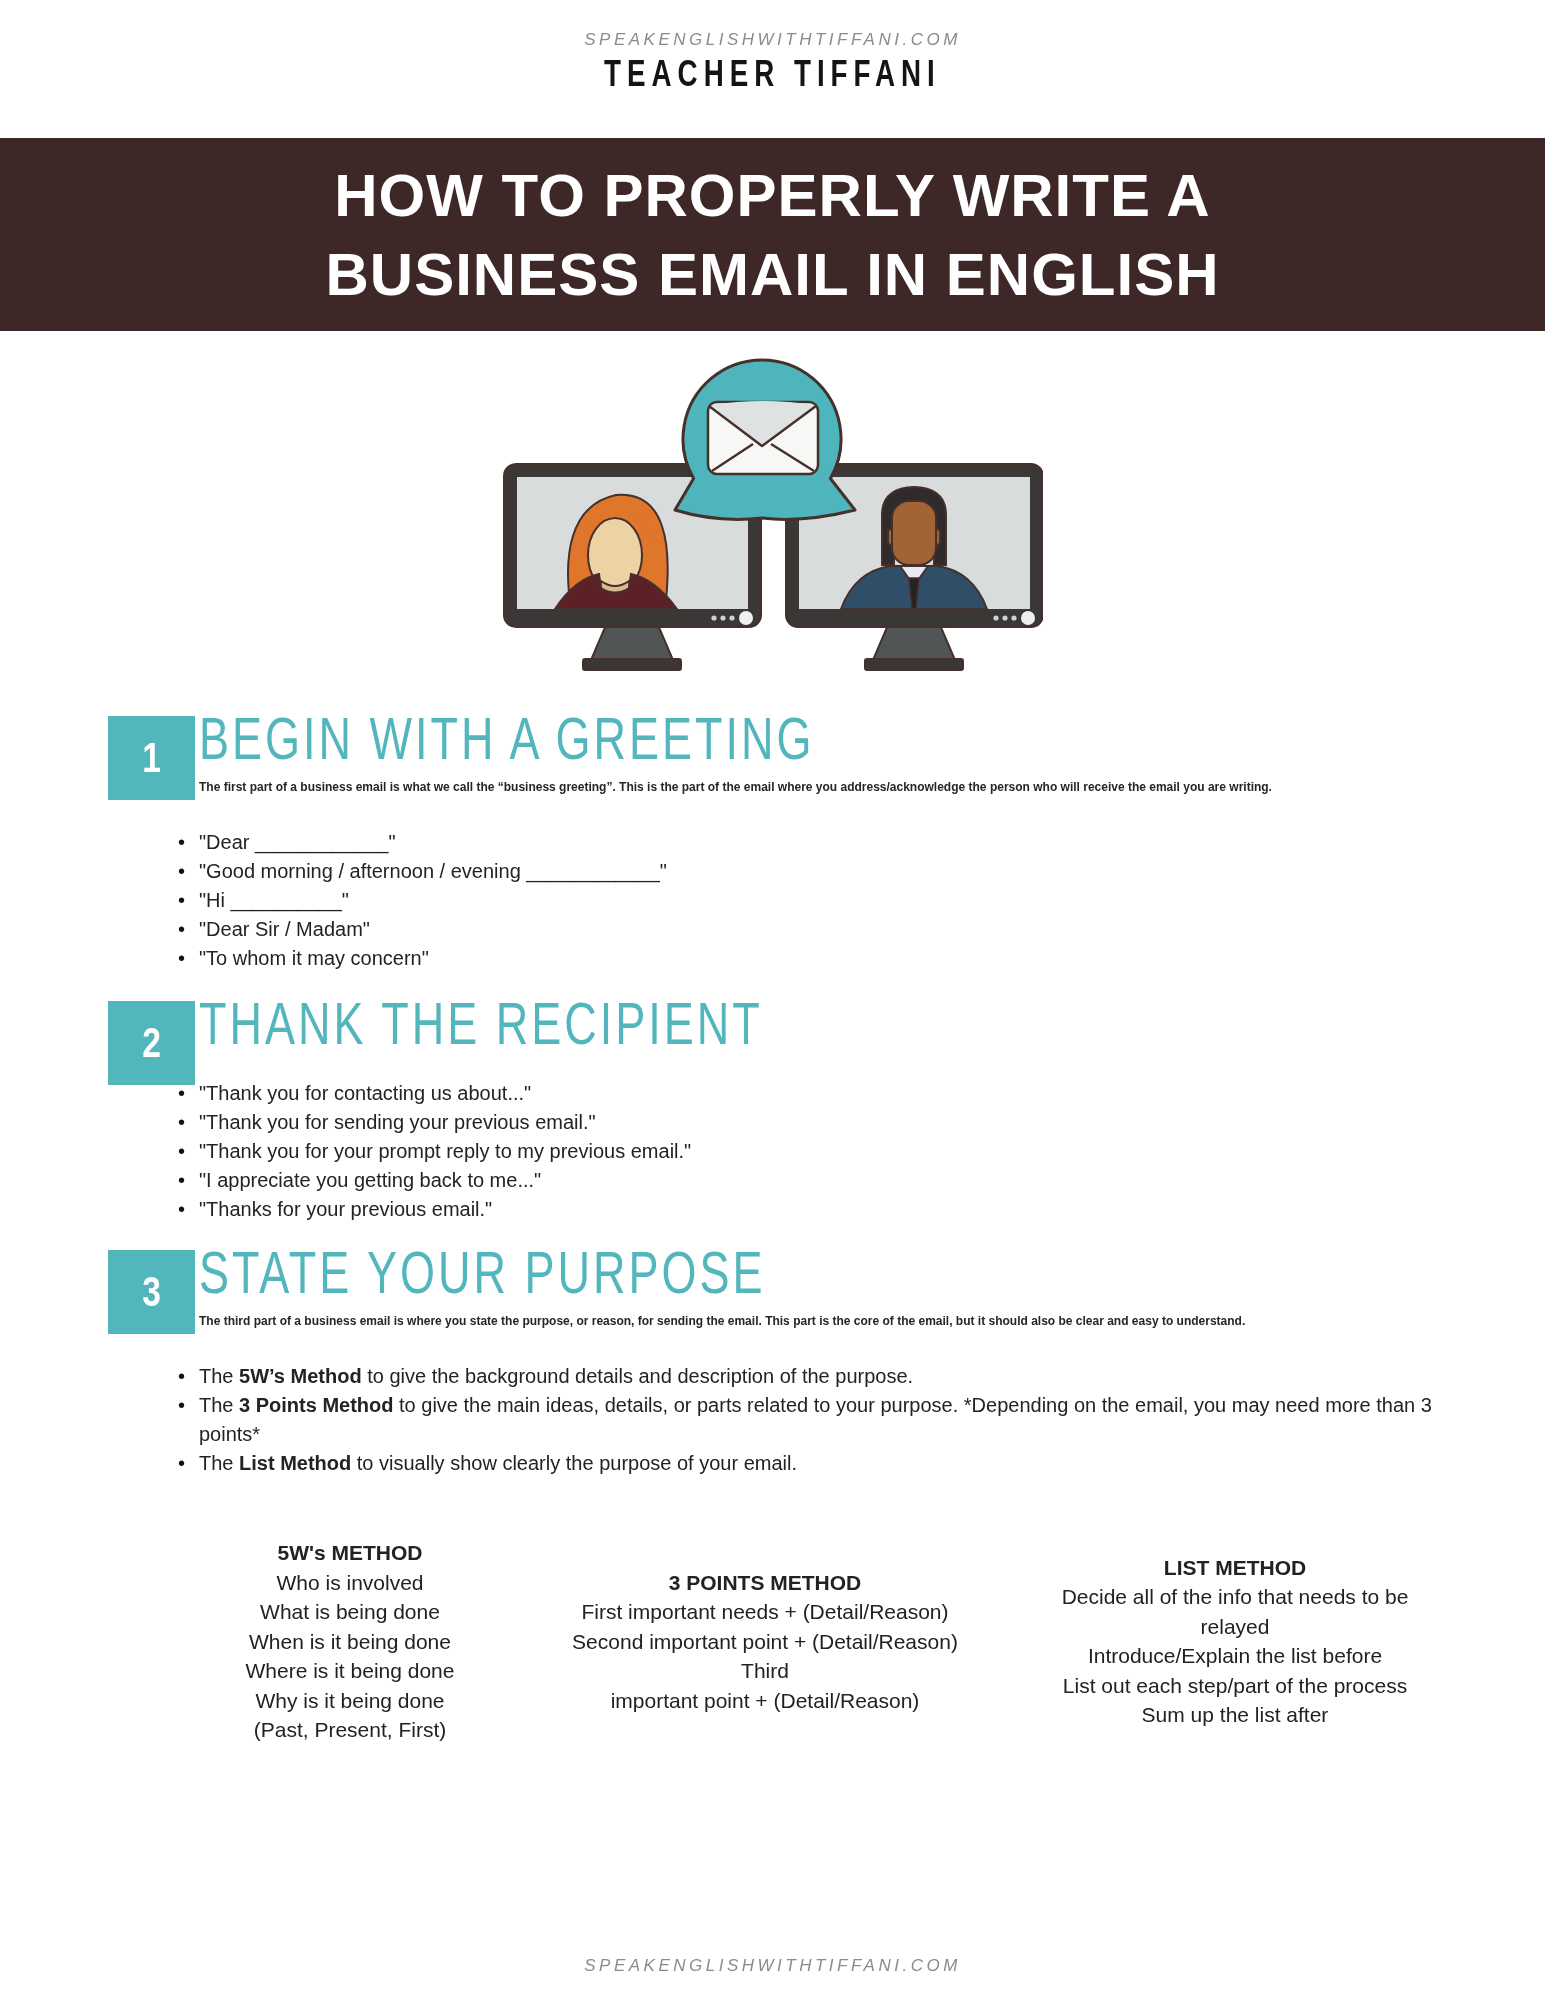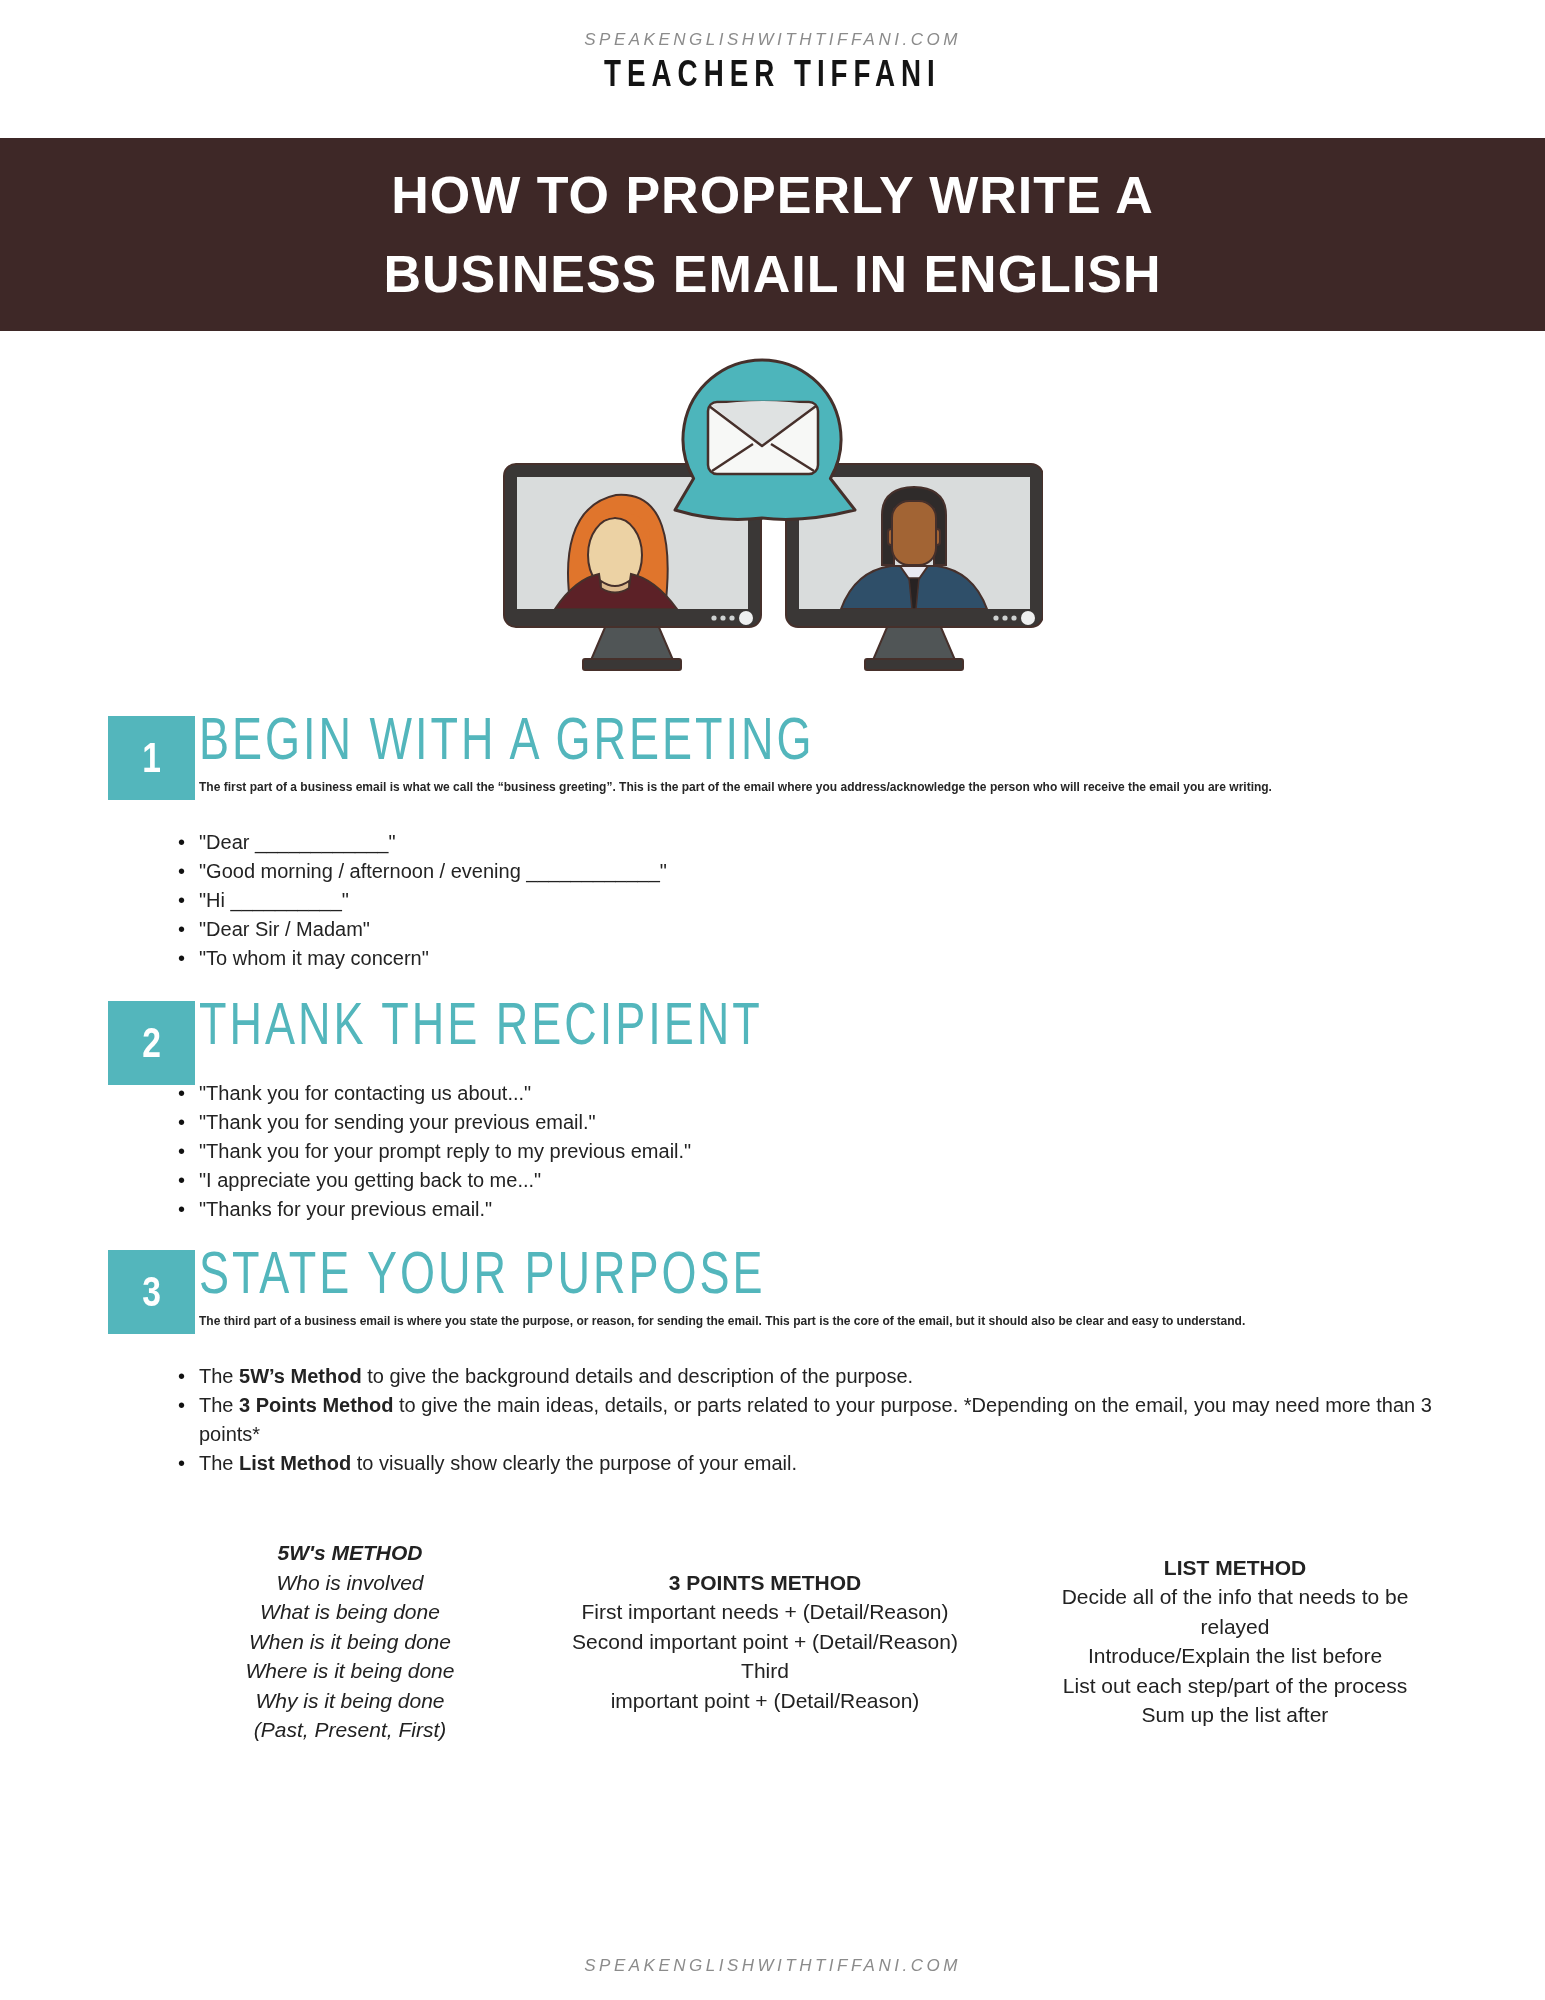--- a/index.html
+++ b/index.html
@@ -9,21 +9,21 @@
   
   .top-header{text-align:center;padding-top:30px;}
   .site-name{font-size:17px;letter-spacing:3.5px;color:#8b8b8b;line-height:20px;font-style:italic;}
   .brand-name{display:inline-block;font-size:37px;font-weight:bold;letter-spacing:8px;
               color:#141414;line-height:40px;margin-top:4px;transform:scaleX(0.75);
               transform-origin:50% 50%;white-space:nowrap;}
 
   
   .banner{margin-top:44px;height:193px;background:#3e2827;display:flex;flex-direction:column;
           align-items:center;justify-content:center;}
-  .banner-line{color:#ffffff;font-size:52px;font-weight:bold;letter-spacing:1px;
+  .banner-line{color:#ffffff;font-size:60px;font-weight:bold;letter-spacing:1px;
                line-height:79px;white-space:nowrap;}
 
   
   .illu{display:flex;justify-content:center;margin-top:26px;height:315px;}
 
   
   .step{display:flex;margin:0 110px 0 108px;}
   .step-1{margin-top:44px;}
   .step-2{margin-top:28px;}
   .step-3{margin-top:26px;}
@@ -38,21 +38,21 @@
   .step-desc{margin:0;font-size:12px;line-height:26px;font-weight:bold;color:#262626;
              max-width:1225px;}
   .step-list{margin:28px 0 0 0;padding:0;list-style:none;font-size:20px;line-height:29px;}
   .step-list li{position:relative;margin:0;}
   .step-list li::before{content:"\2022";position:absolute;left:-21px;top:0;font-size:20px;color:#111;}
 
   
   .methods{display:flex;align-items:center;margin-top:60px;}
   .method{text-align:center;font-size:21px;line-height:29.5px;color:#222;}
   .method-title{font-weight:bold;}
-  .method-5w{width:280px;margin-left:210px;font-style:italic;}
+  .method-5w{width:280px;margin-left:210px;}
   .method-3p{width:430px;margin-left:60px;}
   .method-list{width:410px;margin-left:50px;}
 
   
   .page-footer{position:absolute;bottom:24px;left:0;width:100%;text-align:center;}
 </style>
 </head>
 <body>
 
 <div class="page">

